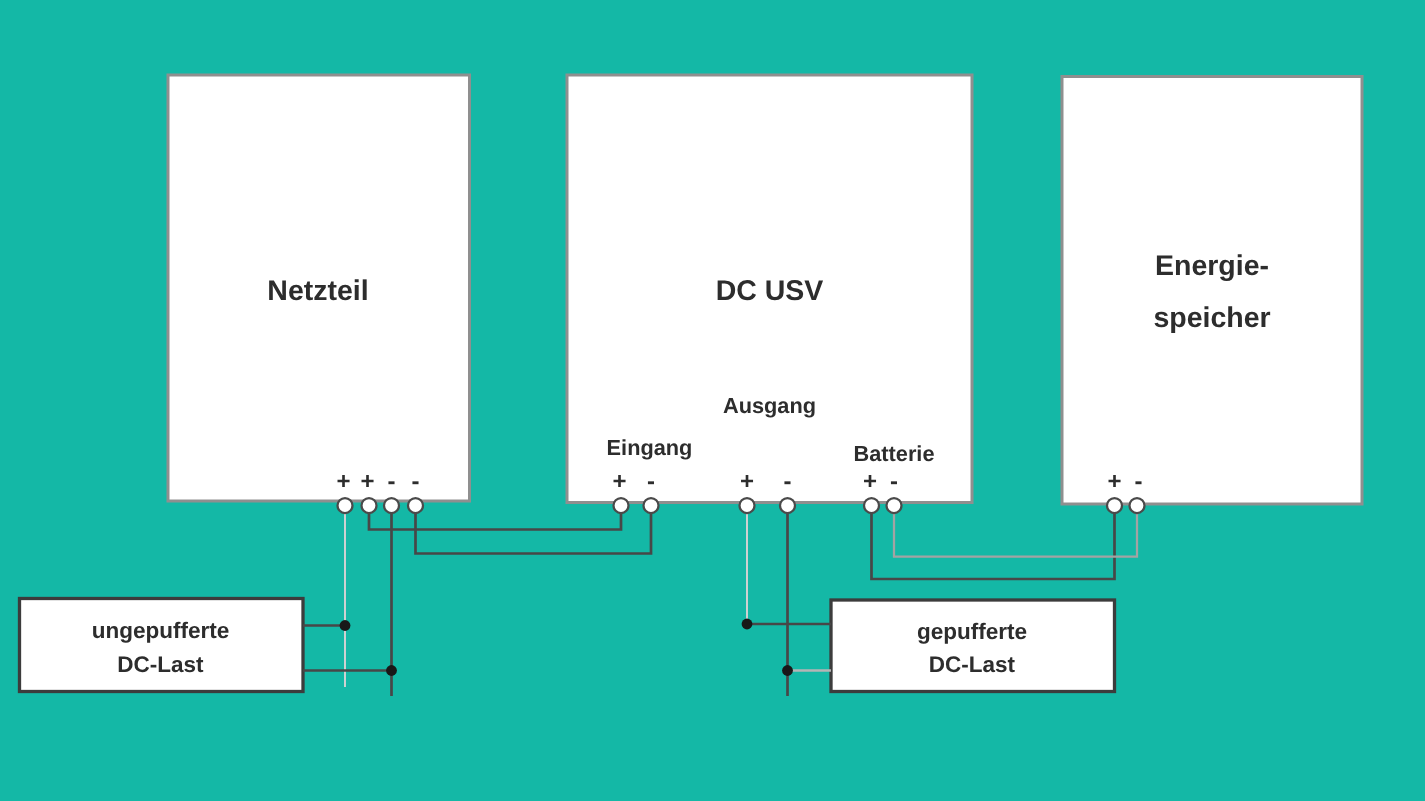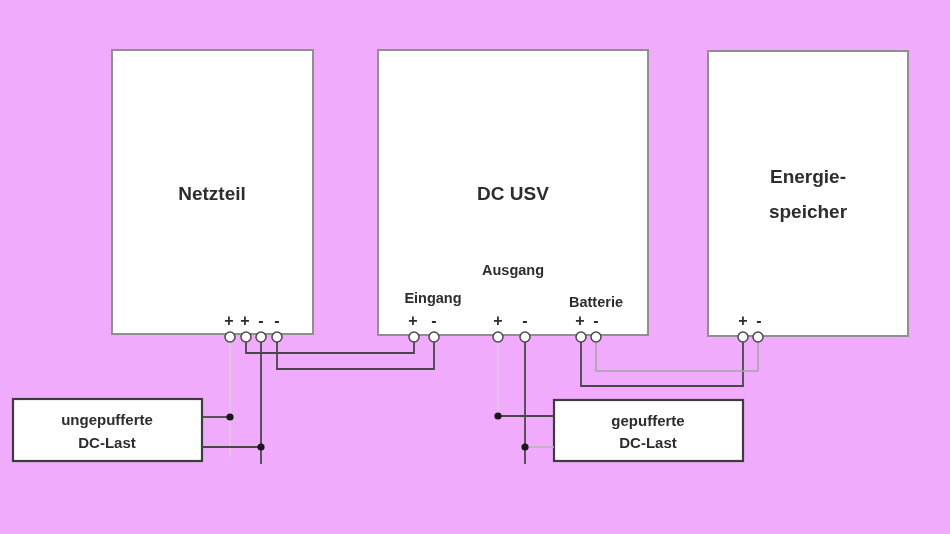--- a/index.html
+++ b/index.html
@@ -8,21 +8,21 @@
     background: #ffffff;
     width: 950px;
     height: 534px;
     overflow: hidden;
     font-family: "Liberation Sans", sans-serif;
   }
   .canvas {
     position: relative;
     width: 950px;
     height: 534px;
-    background: #f0abfc;
+    background: #14b8a6;
   }
   svg { display: block; }
   text {
     font-family: "Liberation Sans", sans-serif;
     font-weight: 700;
     fill: #2d2d2d;
   }
   .block-label   { font-size: 19px; }
   .port-label    { font-size: 14.5px; }
   .sign-label    { font-size: 16px; }

